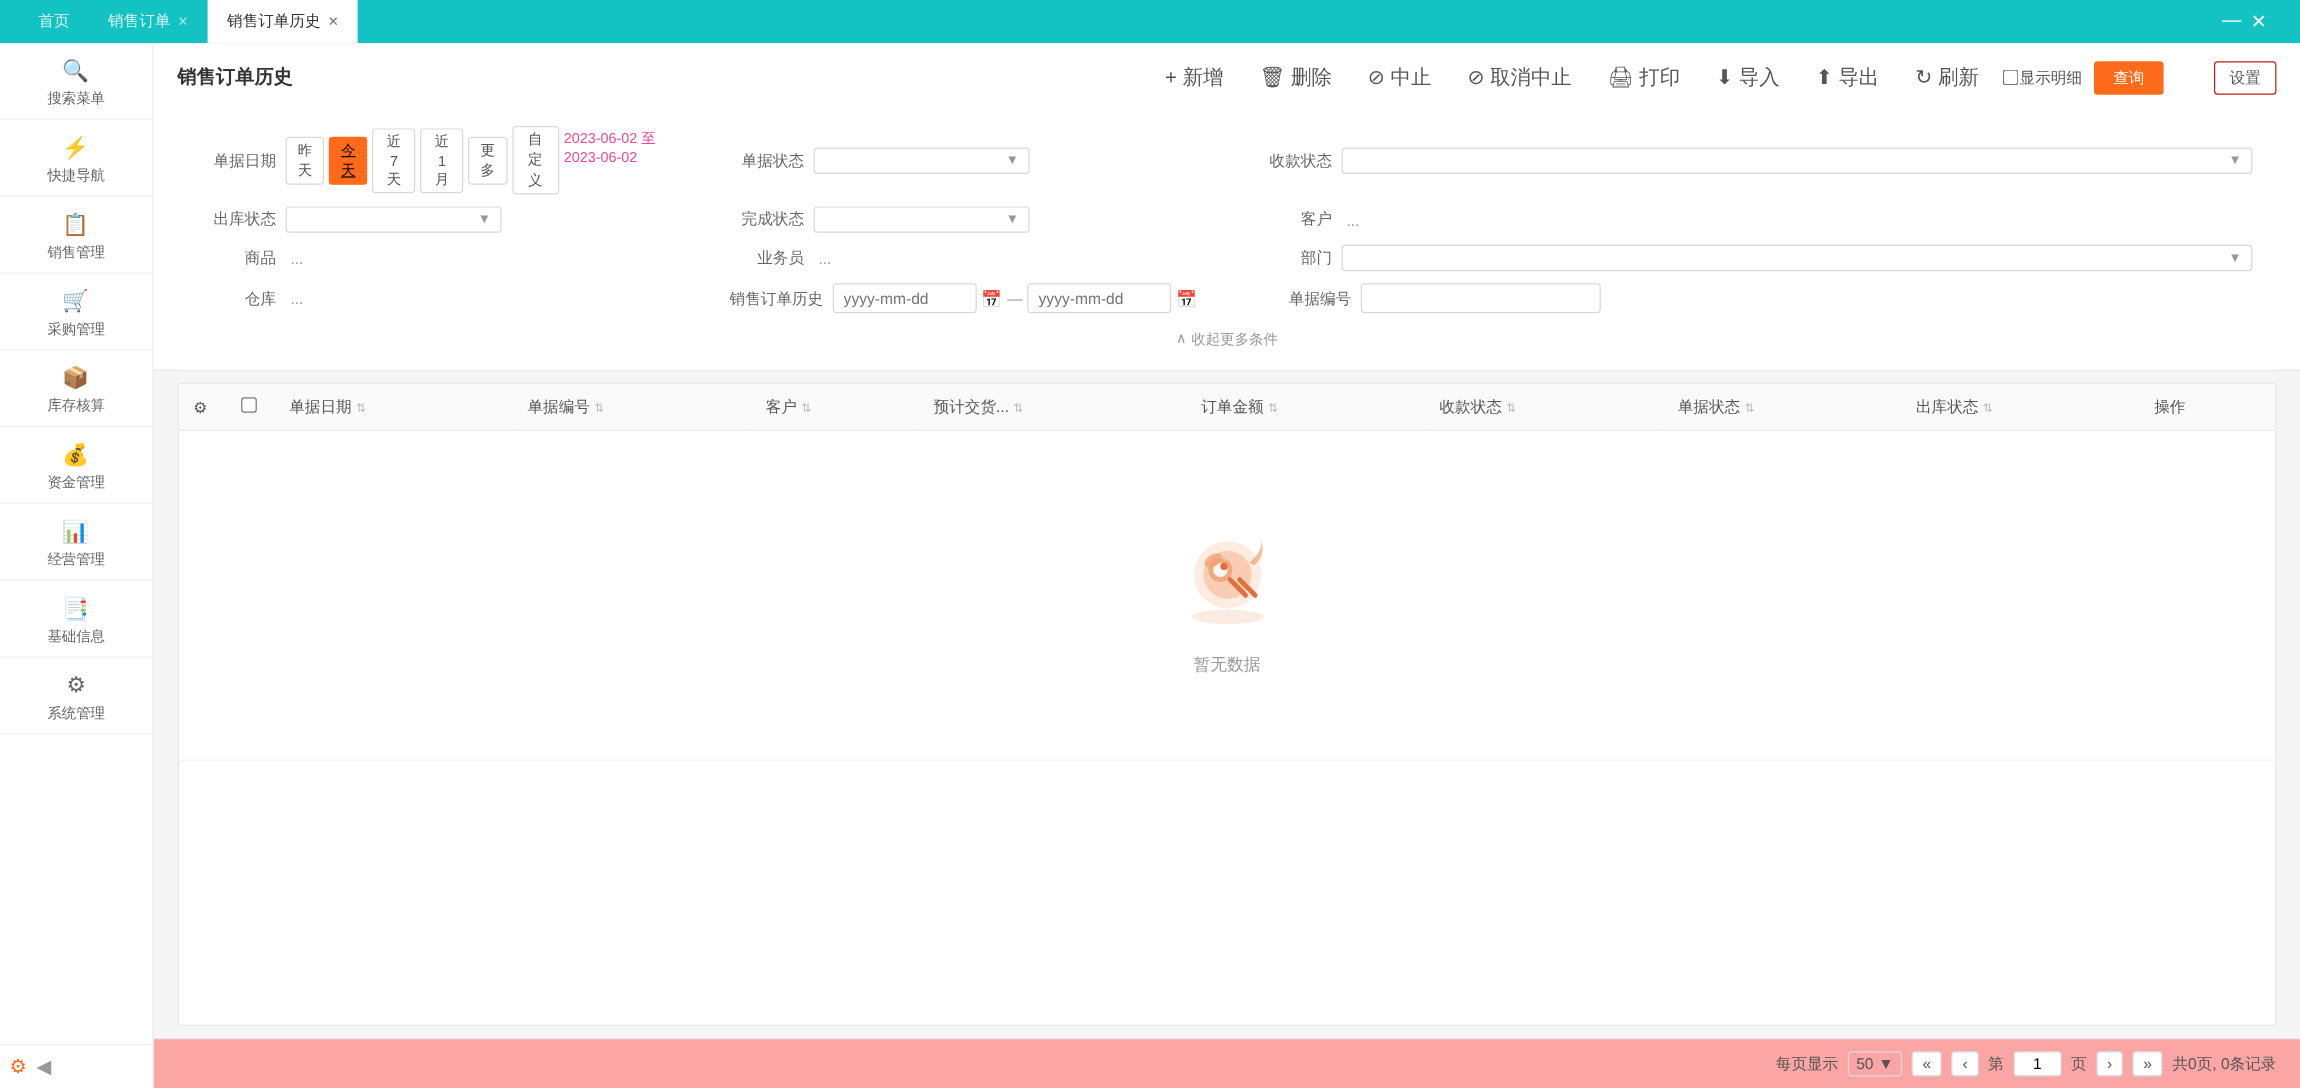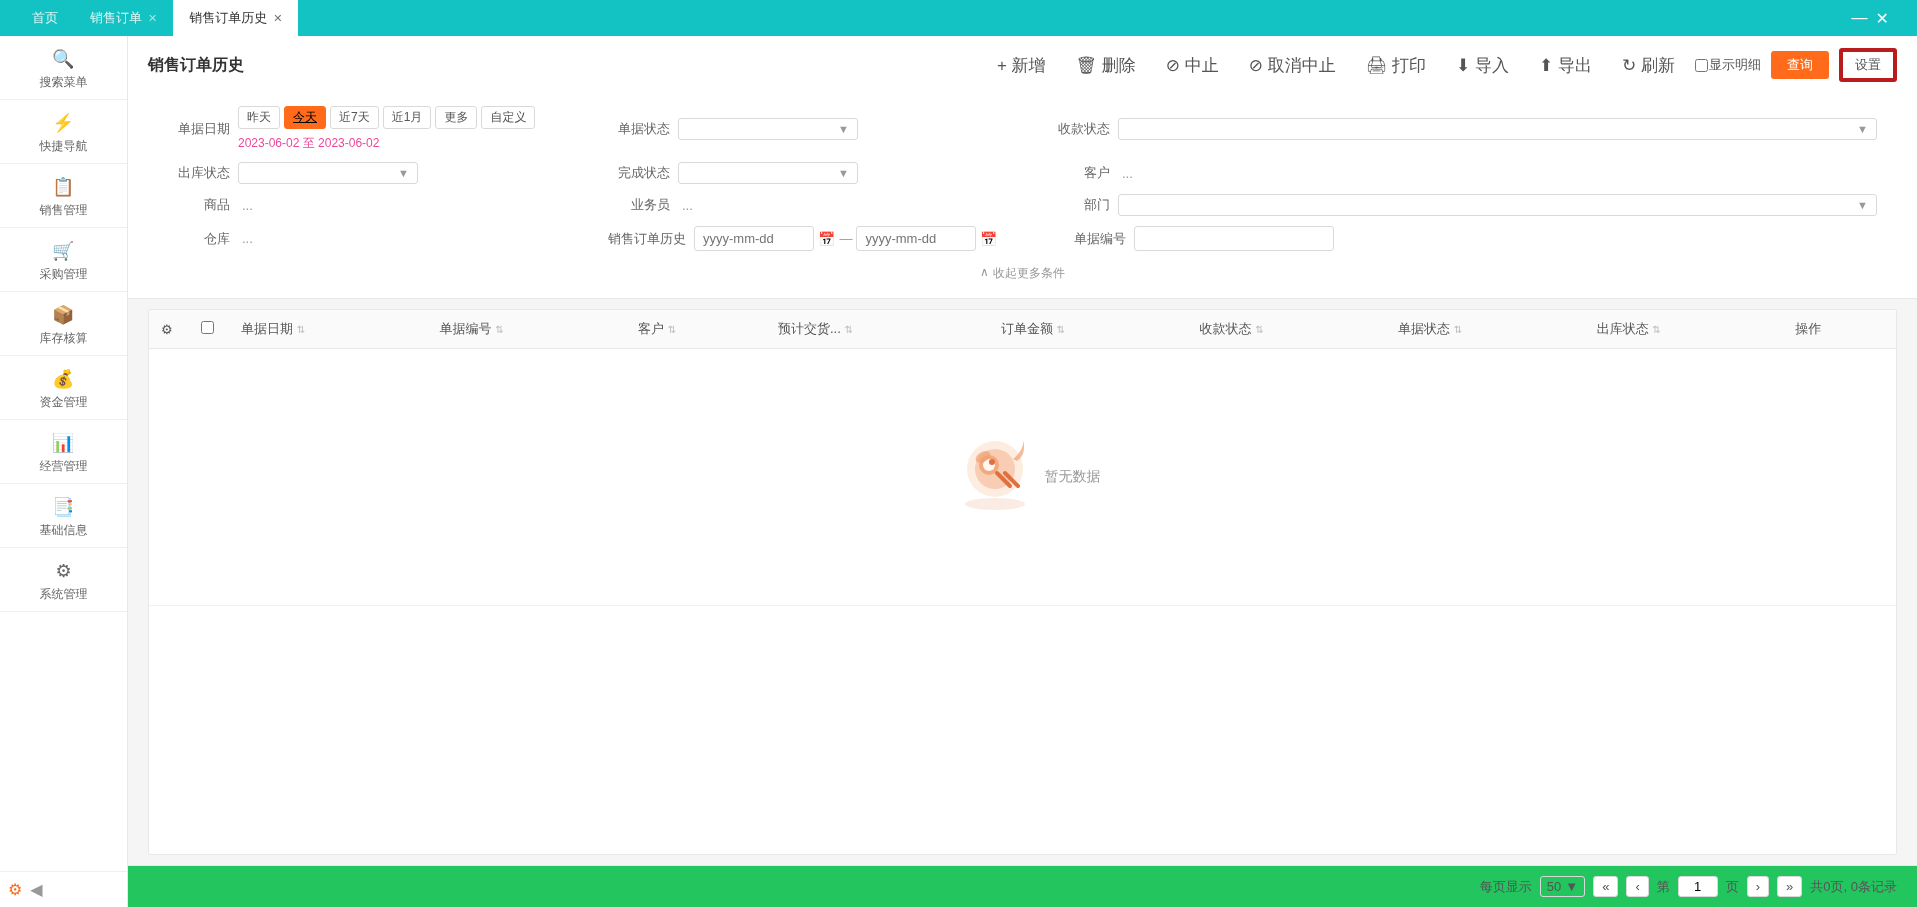--- a/index.html
+++ b/index.html
@@ -127,25 +127,26 @@
       color: #fff;
       border: none;
       padding: 5px 16px;
       border-radius: 3px;
       cursor: pointer;
       font-size: 13px;
     }
     .btn-secondary {
       background: #fff;
       color: #555;
-      border: 4px solid #b91c1c;
+      border: 1px solid #b91c1c;
       padding: 4px 12px;
       border-radius: 3px;
       cursor: pointer;
       font-size: 13px;
+      margin-left: 32px;
     }
     .display-detail-checkbox {
       display: flex;
       align-items: center;
       gap: 1px;
       font-size: 13px;
       color: #555;
     }
 
     
@@ -280,35 +281,35 @@
       border-bottom: 1px solid #f0f0f0;
       color: #333;
     }
     .table-header-settings {
       width: 40px;
       text-align: center;
     }
     .table-checkbox-col { width: 40px; text-align: center; }
     .empty-state {
       display: flex;
-      flex-direction: row;
+      flex-direction: column;
       align-items: center;
       justify-content: center;
       padding: 60px 0;
     }
     .empty-icon {
       width: 100px;
       height: 100px;
       margin-bottom: 16px;
     }
     .empty-text { color: #999; font-size: 14px; }
 
     
     .pagination-bar {
-      background: #22c55e;
+      background: #fca5a5;
       padding: 10px 20px;
       display: flex;
       align-items: center;
       justify-content: flex-end;
       border-top: 1px solid #e8e8e8;
       gap: 8px;
       font-size: 13px;
       color: #555;
       flex-shrink: 0;
     }
@@ -427,21 +428,21 @@
           <button class="btn-primary">查询</button>
           <button class="btn-secondary">设置</button>
         </div>
       </div>
 
       <div class="filter-area">
 
         <div class="filter-row">
           <span class="filter-label">单据日期</span>
           <div class="filter-field">
-            <div style="display:flex;flex-direction:column;gap:4px;">
+            <div style="display:flex;flex-direction:row;gap:4px;">
               <div class="date-buttons">
                 <button class="date-btn">昨天</button>
                 <button class="date-btn active">今天</button>
                 <button class="date-btn">近7天</button>
                 <button class="date-btn">近1月</button>
                 <button class="date-btn">更多</button>
                 <button class="date-btn">自定义</button>
               </div>
               <span class="date-range">2023-06-02 至 2023-06-02</span>
             </div>

